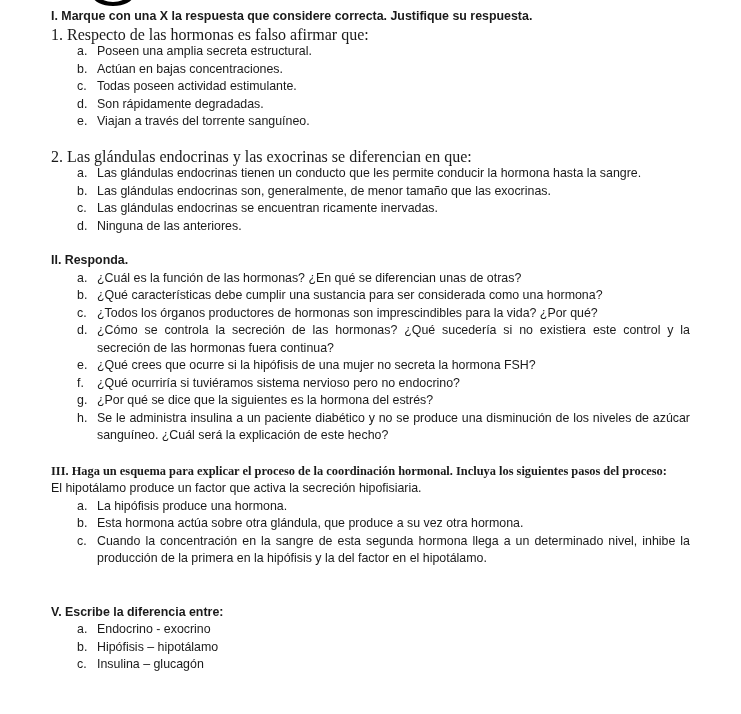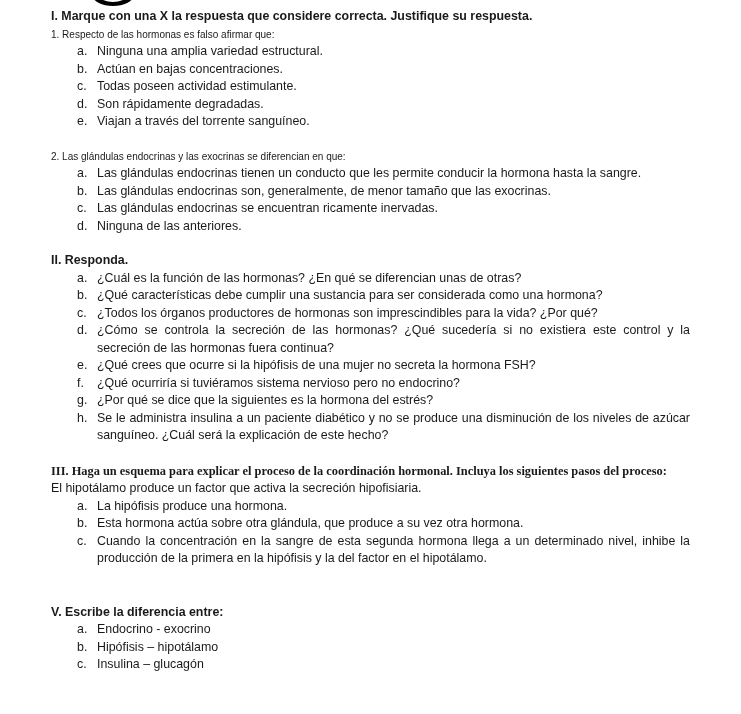--- a/index.html
+++ b/index.html
@@ -55,23 +55,24 @@
   .sec-head {
     font-weight: bold;
     font-size: 12.4px;
     line-height: 17.5px;
     text-align: justify;
     margin: 0;
   }
   .sec-head.wrapped { text-align: justify; font-family: Liberation Serif, serif; }
 
   .numbered {
-    font-size: 10px;
-    line-height: 17.5px;
-    margin: 0;
+    font-size: 16px;
+    line-height: 17.5px;
+    margin: 0;
+    font-family: Liberation Serif, serif;
   }
 
   .lead {
     font-size: 12.4px;
     line-height: 17.5px;
     margin: 0;
   }
 
   ol.alpha {
     list-style: none;
@@ -111,21 +112,21 @@
 
   <div class="content">
 
     <p class="sec-head">I. Marque con una X la respuesta que considere correcta. Justifique su respuesta.</p>
 
     <p class="numbered">1. Respecto de las hormonas es falso afirmar que:</p>
 
     <ol class="alpha">
       <li class="nojust">
         <span class="marker">a.</span>
-        <span class="txt">Ninguna una amplia variedad estructural.</span>
+        <span class="txt">Poseen una amplia secreta estructural.</span>
       </li>
       <li class="nojust">
         <span class="marker">b.</span>
         <span class="txt">Actúan en bajas concentraciones.</span>
       </li>
       <li class="nojust">
         <span class="marker">c.</span>
         <span class="txt">Todas poseen actividad estimulante.</span>
       </li>
       <li class="nojust">

